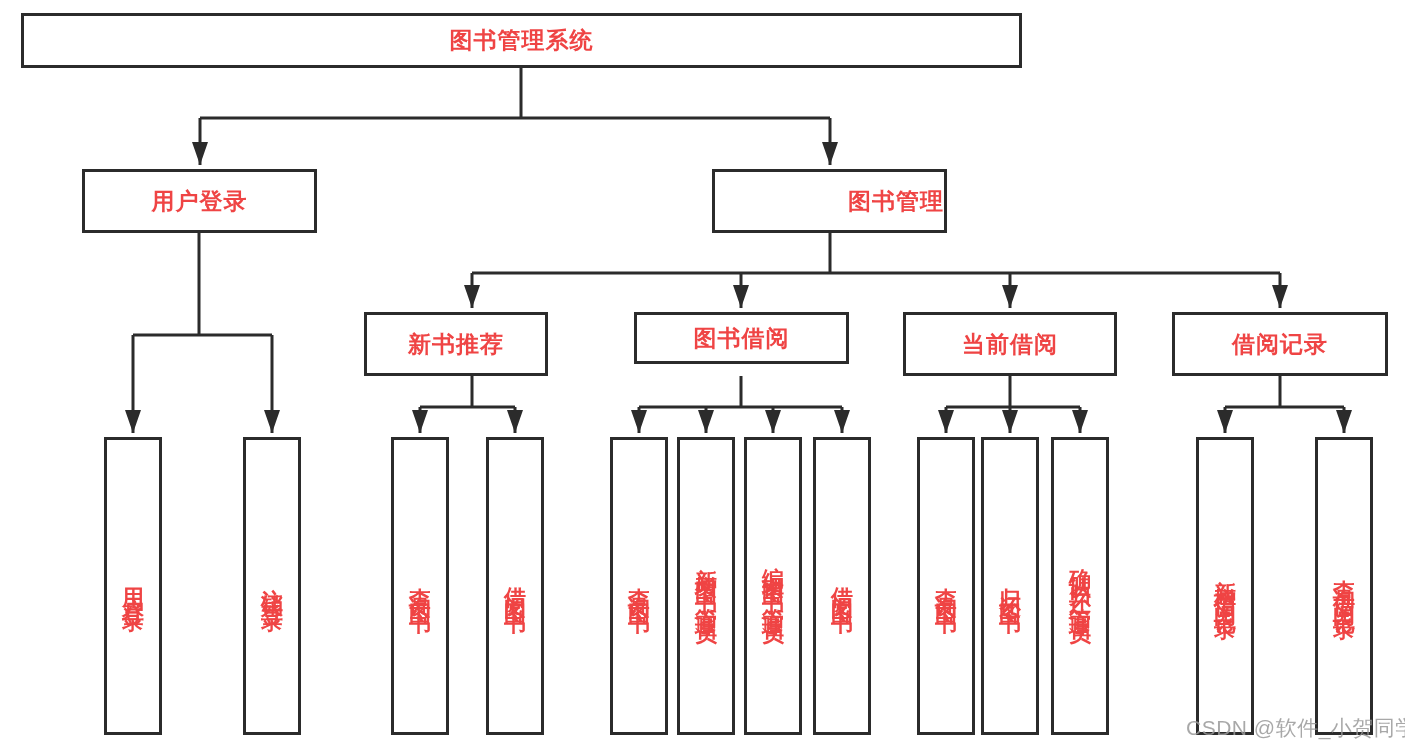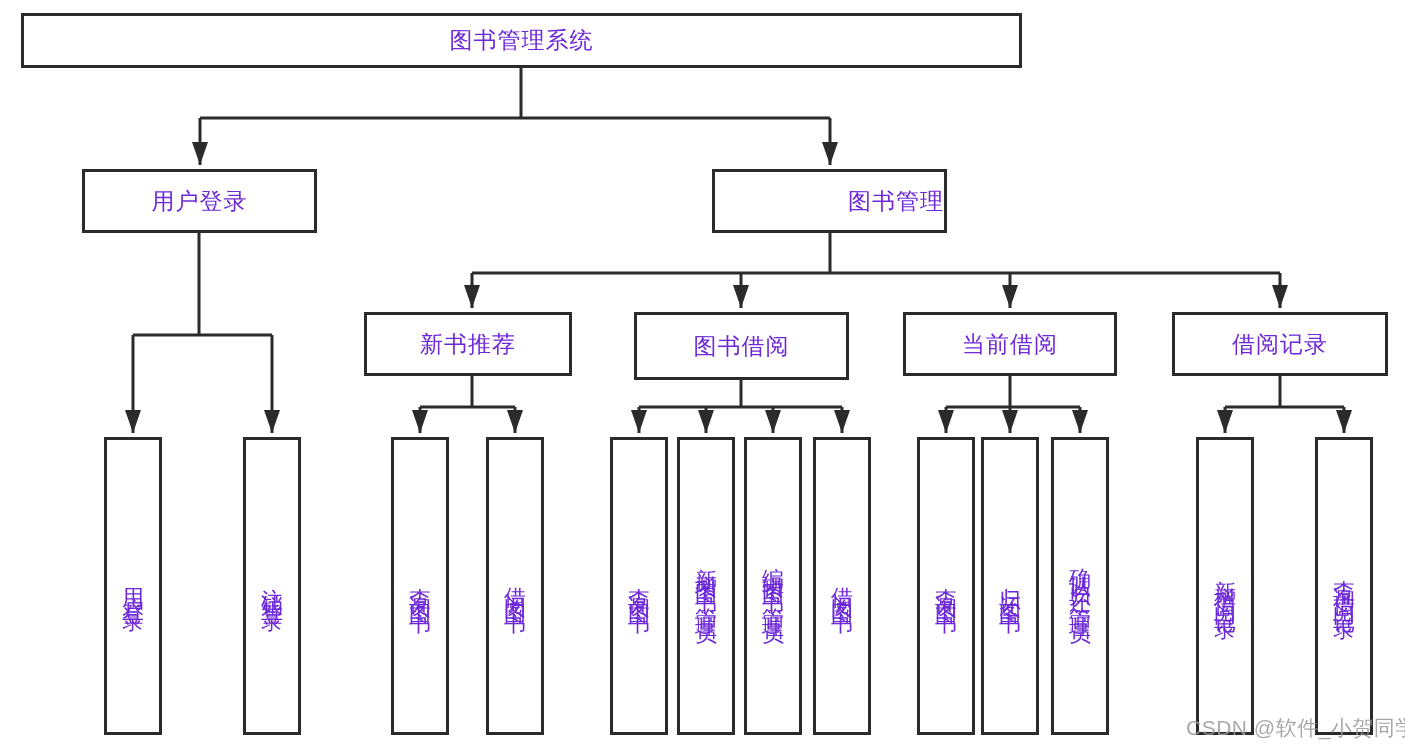--- a/index.html
+++ b/index.html
@@ -7,34 +7,34 @@
     width:1405px;height:747px;position:relative;overflow:hidden;
     font-family:"Liberation Sans","DejaVu Sans",sans-serif;
     color:#262626;
   }
   #stage{position:absolute;left:0;top:0;width:1405px;height:747px;}
   svg.wires{position:absolute;left:0;top:0;z-index:1;}
   .node{
     position:absolute;z-index:2;box-sizing:border-box;
     background:#ffffff;border:3px solid #2b2b2b;
     display:flex;align-items:center;justify-content:center;
-    font-size:23px;letter-spacing:1px;color:#6d28d9;
+    font-size:23px;letter-spacing:1px;color:#ef4444;font-weight:bold;
   }
   .node .vtext{
     writing-mode:vertical-rl;text-orientation:mixed;
     line-height:1;letter-spacing:8px;font-size:22px;
   }
   
   .n-root{left:21px;top:13px;width:1001px;height:55px;}
   
   .n-userlogin{left:82px;top:169px;width:235px;height:64px;}
   .n-bookmgmt{left:712px;top:169px;width:235px;height:64px;justify-content:flex-end;}
   
-  .n-newbook{left:364px;top:312px;width:208px;height:64px;}
-  .n-bookborrow{left:634px;top:312px;width:215px;height:68px;}
+  .n-newbook{left:364px;top:312px;width:184px;height:64px;}
+  .n-bookborrow{left:634px;top:312px;width:215px;height:52px;}
   .n-curborrow{left:903px;top:312px;width:214px;height:64px;}
   .n-record{left:1172px;top:312px;width:216px;height:64px;}
   
   .leaf{top:437px;width:58px;height:298px;}
   .l1{left:104px;} .l2{left:243px;}
   .l3{left:391px;} .l4{left:486px;}
   .l5{left:610px;} .l6{left:677px;} .l7{left:744px;} .l8{left:813px;}
   .l9{left:917px;} .l10{left:981px;} .l11{left:1051px;}
   .l12{left:1196px;} .l13{left:1315px;}
   .watermark{

